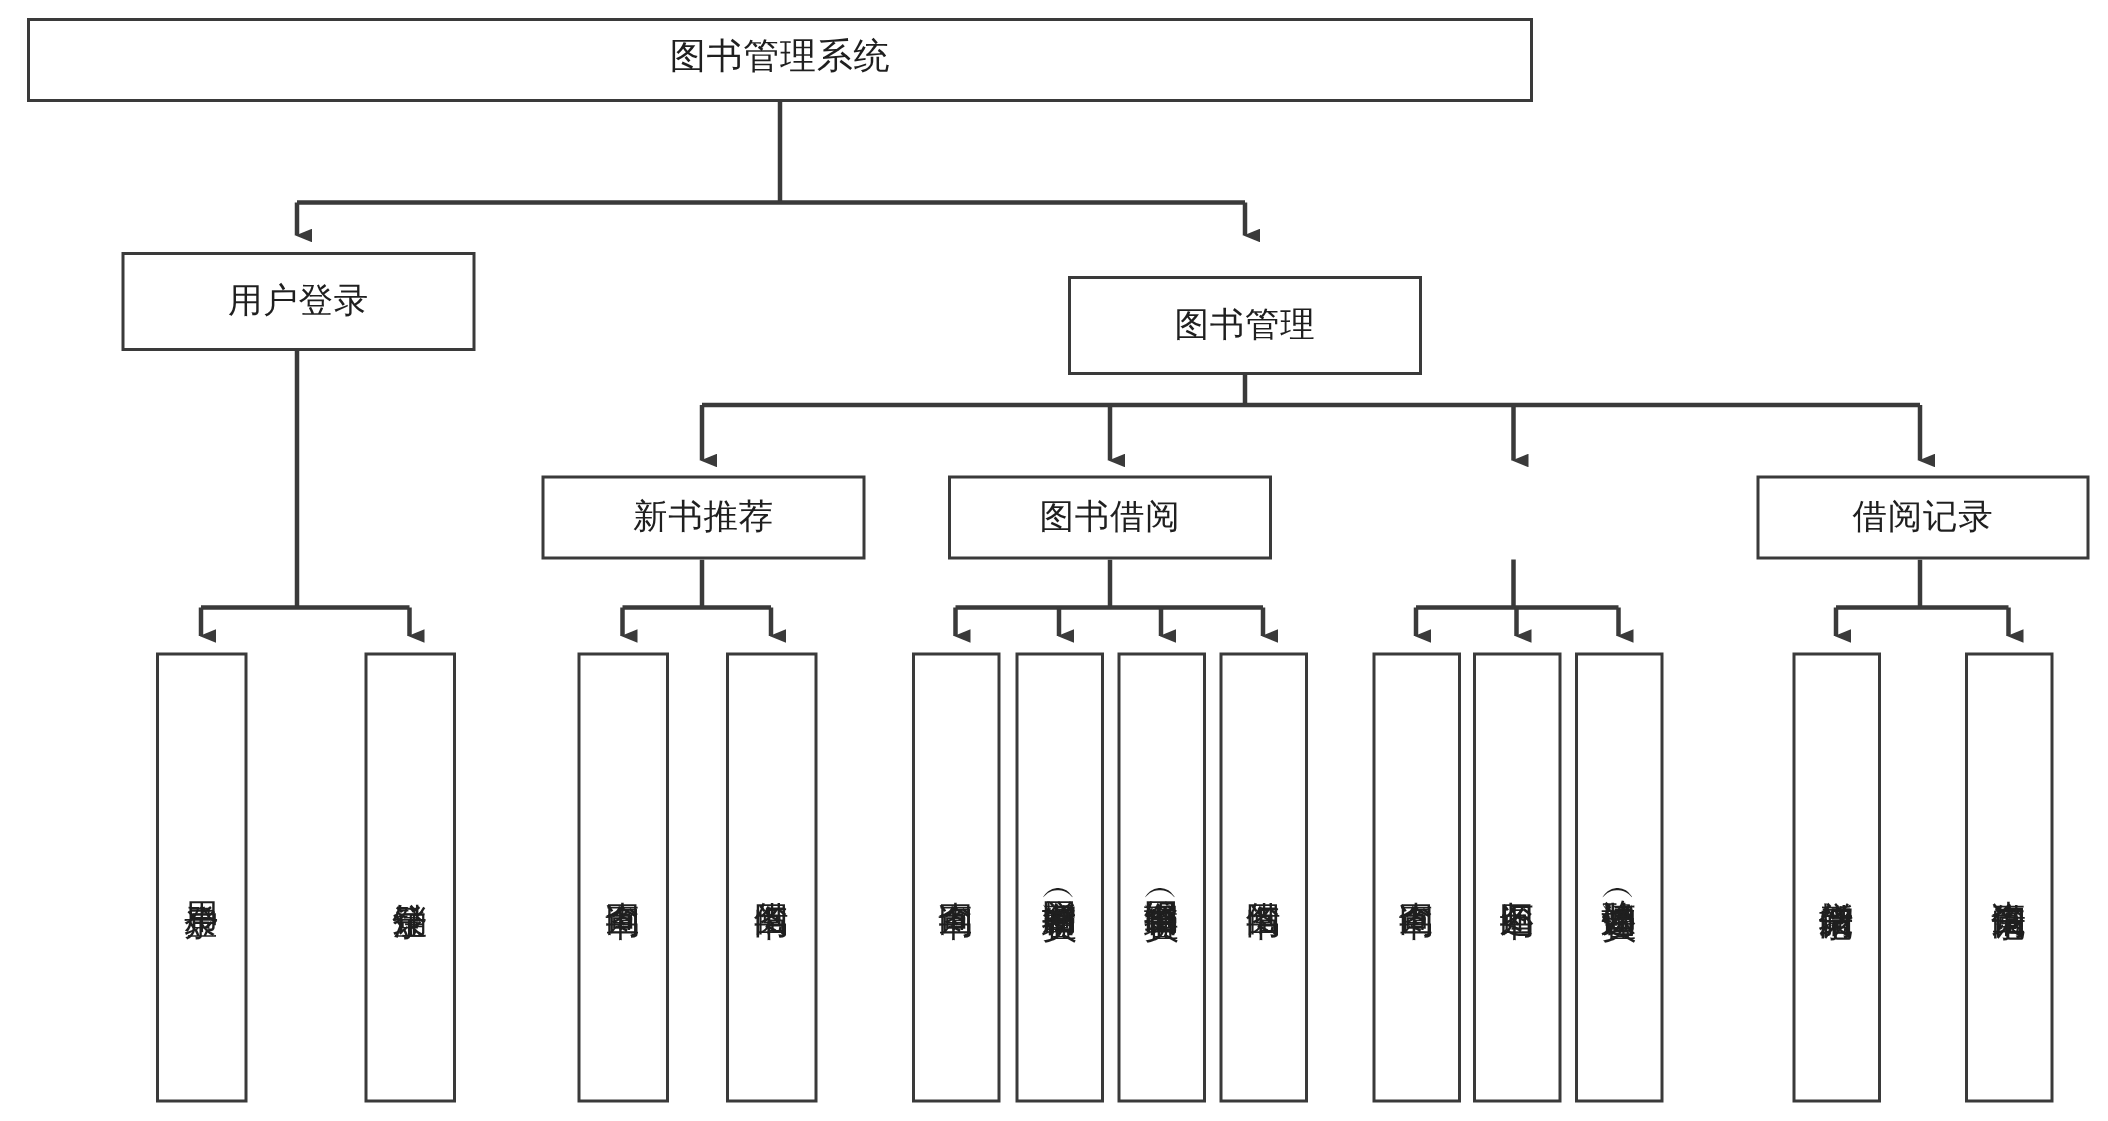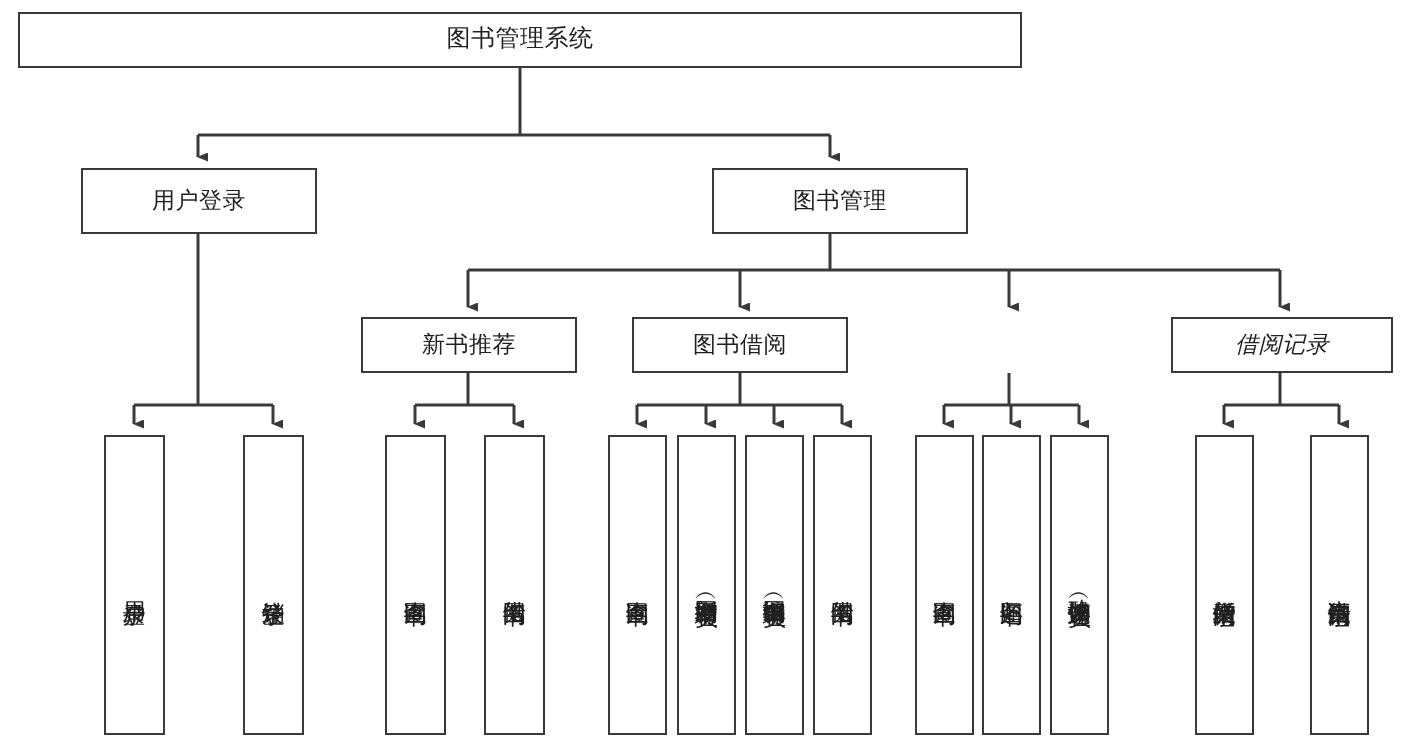--- a/index.html
+++ b/index.html
@@ -114,25 +114,25 @@
       <line x1="1280" y1="373" x2="1280" y2="405"></line>
       <line x1="1224" y1="405" x2="1339" y2="405"></line>
       <line x1="1224" y1="405" x2="1224" y2="424" marker-end="url(#arrowhead)"></line>
       <line x1="1339" y1="405" x2="1339" y2="424" marker-end="url(#arrowhead)"></line>
     </g>
   </svg>
 
   <div class="node node-h node-title" style="left:18px; top:12px; width:1004px; height:56px;">图书管理系统</div>
 
   <div class="node node-h" style="left:81px; top:168px; width:236px; height:66px;">用户登录</div>
-  <div class="node node-h" style="left:712px; top:168px; width:256px; height:66px;">图书管理</div>
+  <div class="node node-h" style="left:712px; top:184px; width:236px; height:66px;">图书管理</div>
 
   <div class="node node-h" style="left:361px; top:317px; width:216px; height:56px;">新书推荐</div>
   <div class="node node-h" style="left:632px; top:317px; width:216px; height:56px;">图书借阅</div>
-  <div class="node node-h" style="left:1171px; top:317px; width:222px; height:56px;font-style:italic;">借阅记录</div>
+  <div class="node node-h" style="left:1171px; top:317px; width:222px; height:56px;">借阅记录</div>
 
   <div class="node node-v" style="left:104px; top:435px; width:61px; height:300px;">用户登录</div>
   <div class="node node-v" style="left:243px; top:435px; width:61px; height:300px;">注销登录</div>
 
   <div class="node node-v" style="left:385px; top:435px; width:61px; height:300px;">查询图书</div>
   <div class="node node-v" style="left:484px; top:435px; width:61px; height:300px;">借阅图书</div>
 
   <div class="node node-v" style="left:608px; top:435px; width:59px; height:300px;">查询图书</div>
   <div class="node node-v" style="left:677px; top:435px; width:59px; height:300px;">新增图书（管理员）</div>
   <div class="node node-v" style="left:745px; top:435px; width:59px; height:300px;">编辑图书（管理员）</div>

